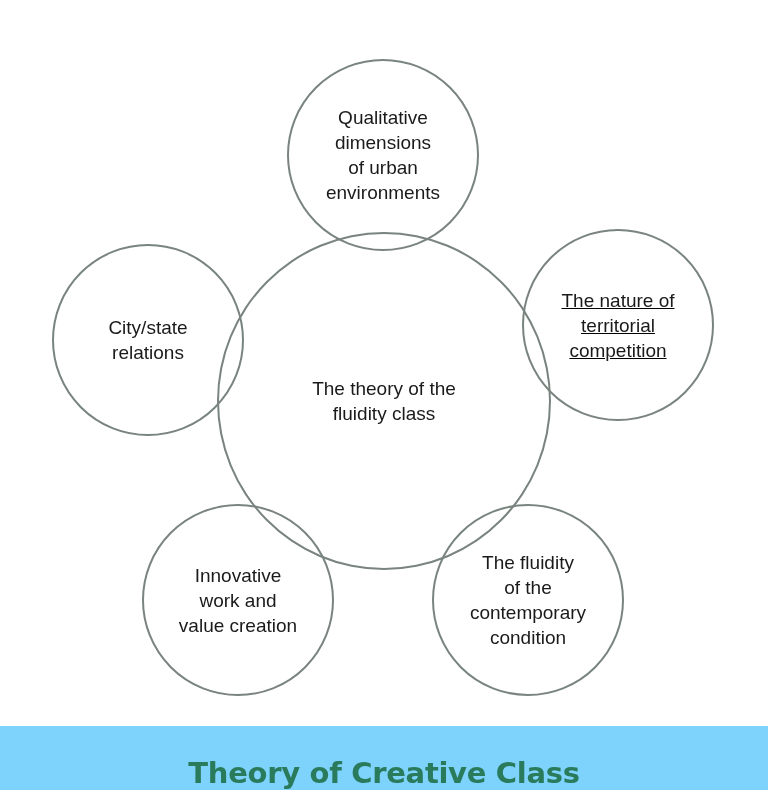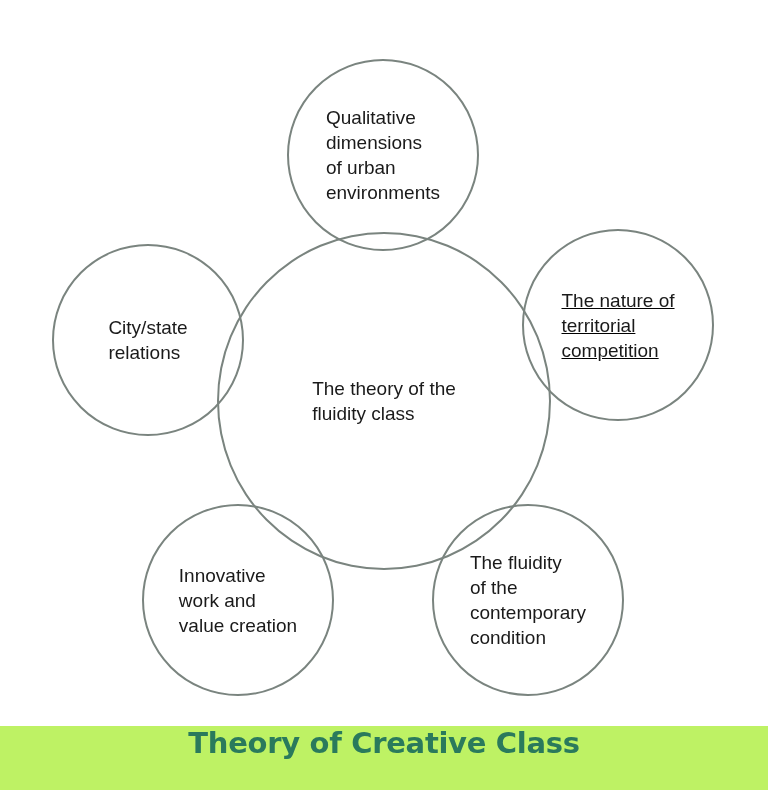--- a/index.html
+++ b/index.html
@@ -1,27 +1,27 @@
 <!DOCTYPE html>
 <html><head>
 <meta charset="utf-8">
 <style>
   html, body { margin:0; padding:0; background:#ffffff; }
   body { width:768px; height:790px; position:relative; overflow:hidden; font-family:"Liberation Sans", sans-serif; }
   #diagram { position:absolute; left:0; top:0; width:768px; height:726px; }
   .circle {
     position:absolute; border-radius:50%; box-sizing:border-box;
-    display:flex; align-items:center; justify-content:center; 
+    display:flex; align-items:center; justify-content:center; text-align:center;
   }
   .outer { width:192px; height:192px; border:2.5px solid #7a847f; }
   .center { width:334px; height:338px; border:2.5px solid #7a847f; }
   .label { color:#1a1a1a; font-size:19px; line-height:25px; white-space:pre-line; }
   #footer {
     position:absolute; left:0; top:726px; width:768px; height:64px;
-    background:#bef264; display:flex; align-items:flex-start; justify-content:center;
+    background:#7dd3fc; display:flex; align-items:flex-end; justify-content:center;
   }
   #footer-title { font-family:"DejaVu Sans", sans-serif; font-weight:bold; font-size:29px; color:#2a7a5c; letter-spacing:-0.3px; }
 </style>
 </head>
 <body>
 
 <div id="diagram">
   <div class="circle center" style="left:217px; top:232px;">
     <span class="label">The theory of the
 fluidity class</span>

